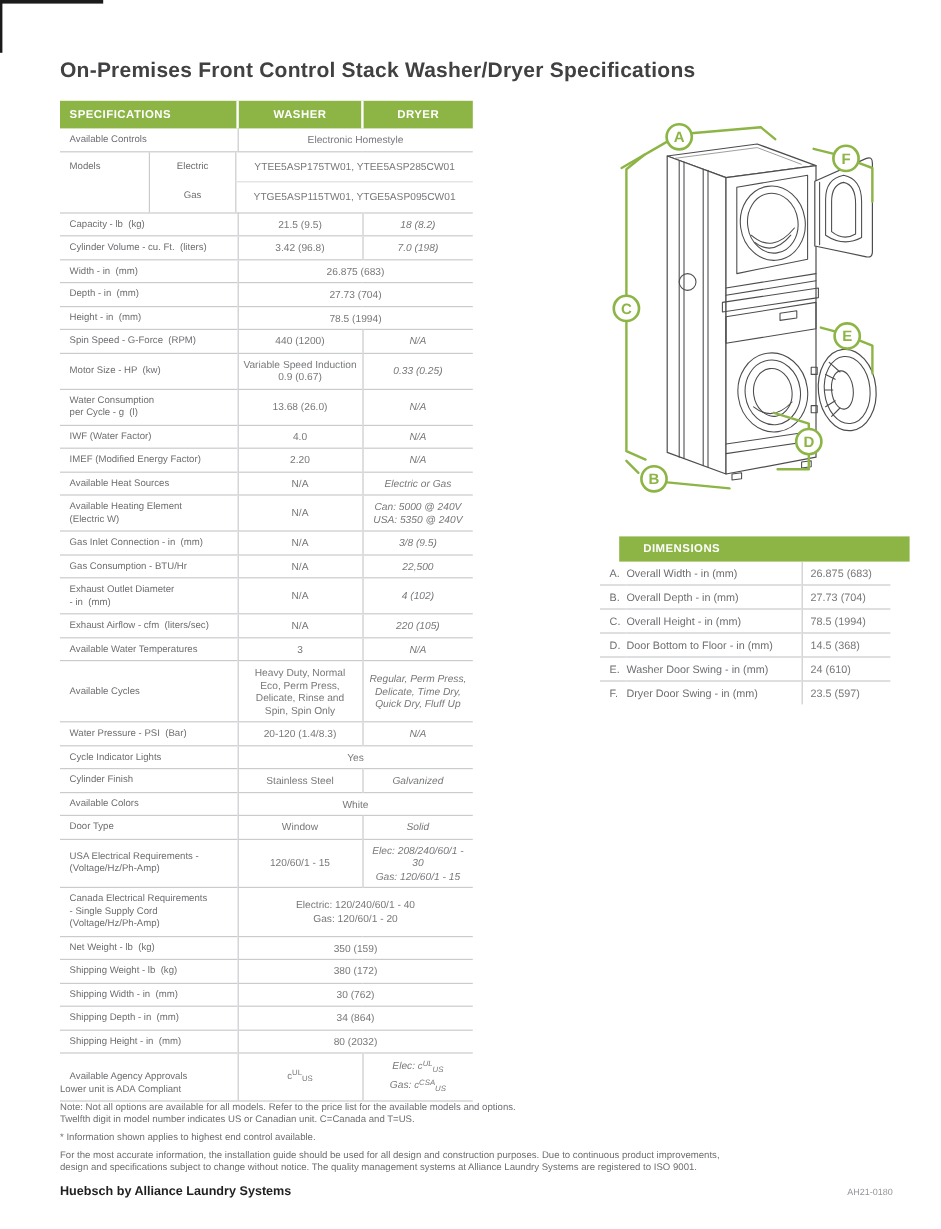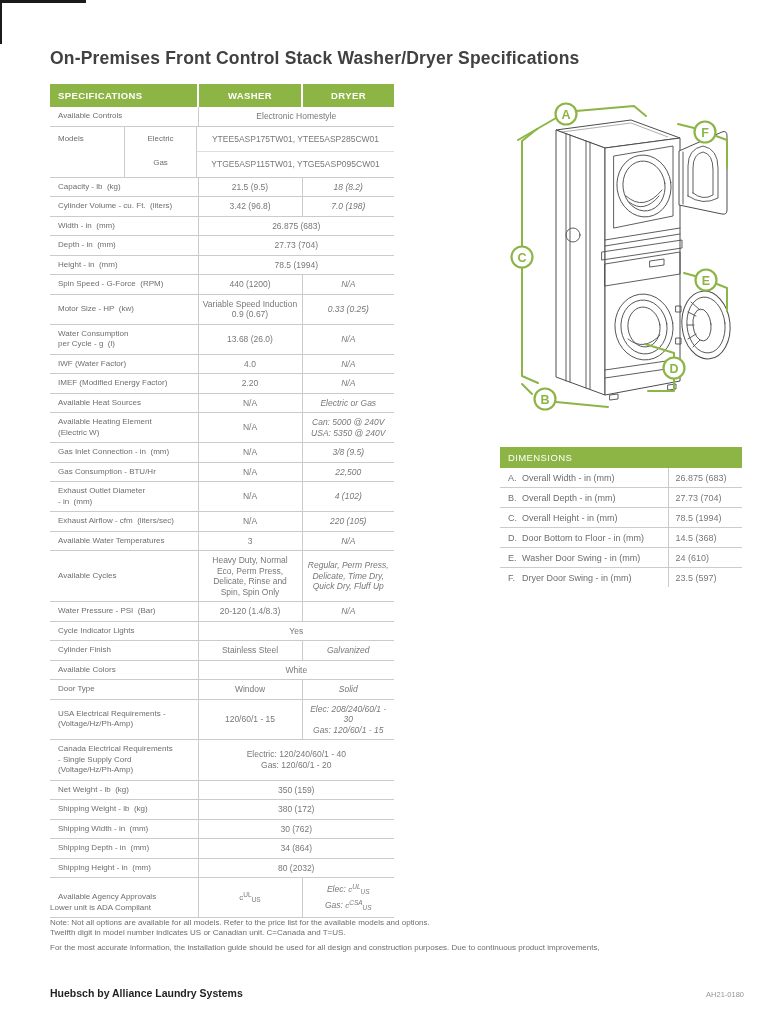--- a/index.html
+++ b/index.html
@@ -38,23 +38,23 @@
   .m-name { grid-row:1 / 3; text-align:left; padding:7px 0 0 8px; color:var(--lbl); font-size:8px; border-right:1px solid var(--border); }
   .m-key  { text-align:center; padding:7px 6px; color:var(--lbl); font-size:8px; border-right:1px solid var(--border); }
   .m-val  { text-align:center; padding:7px 0; font-size:8.5px; color:var(--val); }
   .m-val.r2 { border-top:1px solid #DDDEDF; }
   .agc { font-size:8px; }
   table.spec sup { font-size:6.5px; vertical-align:3px; }
   table.spec sub { font-size:6.5px; vertical-align:-2px; }
 
   
   .dim-header {
-    position:absolute; left:500px; top:447px; width:242px; height:21px;
-    background:var(--green); color:#fff; font-size:9.5px; font-weight:400; letter-spacing:.4px;
-    line-height:21px; padding-left:8px;
+    position:absolute; left:516px; top:447px; width:242px; height:21px;
+    background:var(--green); color:#fff; font-size:9.5px; font-weight:700; letter-spacing:.4px;
+    line-height:21px; padding-left:20px;
   }
   table.dims { position:absolute; left:500px; top:468px; width:242px; border-collapse:collapse; table-layout:fixed; }
   table.dims col.k { width:22px; } table.dims col.l { width:146px; } table.dims col.v { width:74px; }
   table.dims td { font-size:9px; color:var(--lbl); padding:4.5px 0; line-height:10px; vertical-align:middle; }
   table.dims tr + tr td { border-top:1px solid var(--border); }
   table.dims td.dkey { padding-left:8px; }
   table.dims td.dval { border-left:1px solid var(--border); padding-left:7px; color:var(--val); }
 
   
   .drawing { position:absolute; left:498px; top:94px; width:268px; height:342px; }
@@ -390,20 +390,24 @@
 
 <div class="notes">
   <div class="para">
       <span>Lower unit is ADA Compliant</span>
     </div>
   <div class="para">
     <span>Note: Not all options are available for all models. Refer to the price list for the available models and options.</span>
     <span>Twelfth digit in model number indicates US or Canadian unit. C=Canada and T=US.</span>
   </div>
   <div class="para">
+      <span>* Information shown applies to highest end control available.</span>
+    </div>
+  <div class="para">
     <span>For the most accurate information, the installation guide should be used for all design and construction purposes. Due to continuous product improvements,</span>
+    <span>design and specifications subject to change without notice. The quality management systems at Alliance Laundry Systems are registered to ISO 9001.</span>
   </div>
 </div>
 
 <div class="footer-row">
   <div class="brand">Huebsch by Alliance Laundry Systems</div>
   <div class="docnum">AH21-0180</div>
 </div>
 
 </body></html>

